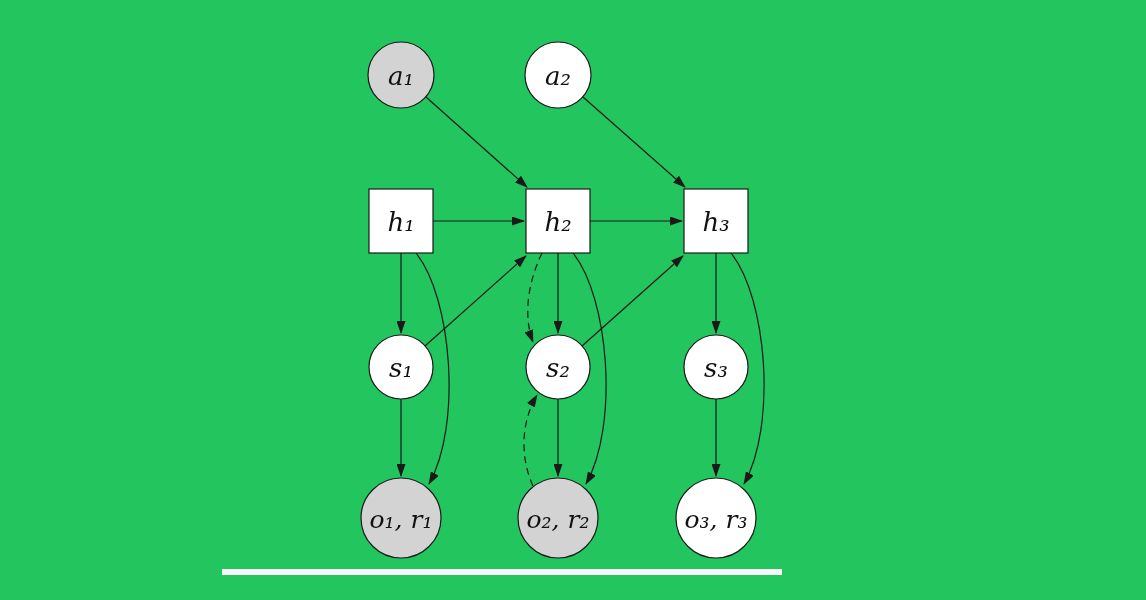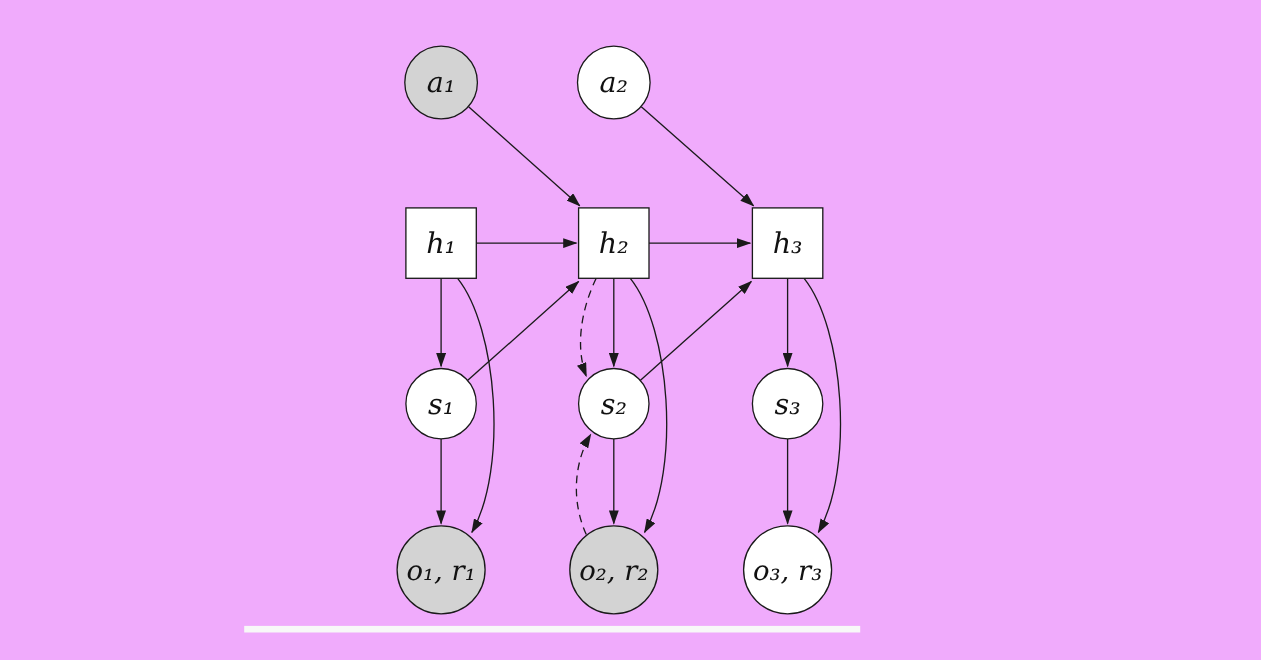--- a/index.html
+++ b/index.html
@@ -4,21 +4,21 @@
 <style>
   html, body {
     margin: 0;
     padding: 0;
     background: #ffffff;
   }
   .canvas {
     position: relative;
     width: 1146px;
     height: 600px;
-    background: #f0abfc;
+    background: #22c55e;
     overflow: hidden;
     font-family: "DejaVu Serif", serif;
   }
   svg { display: block; }
   .edge {
     fill: none;
     stroke: #1a1a1a;
     stroke-width: 1.2;
   }
   .edge.dashed {

